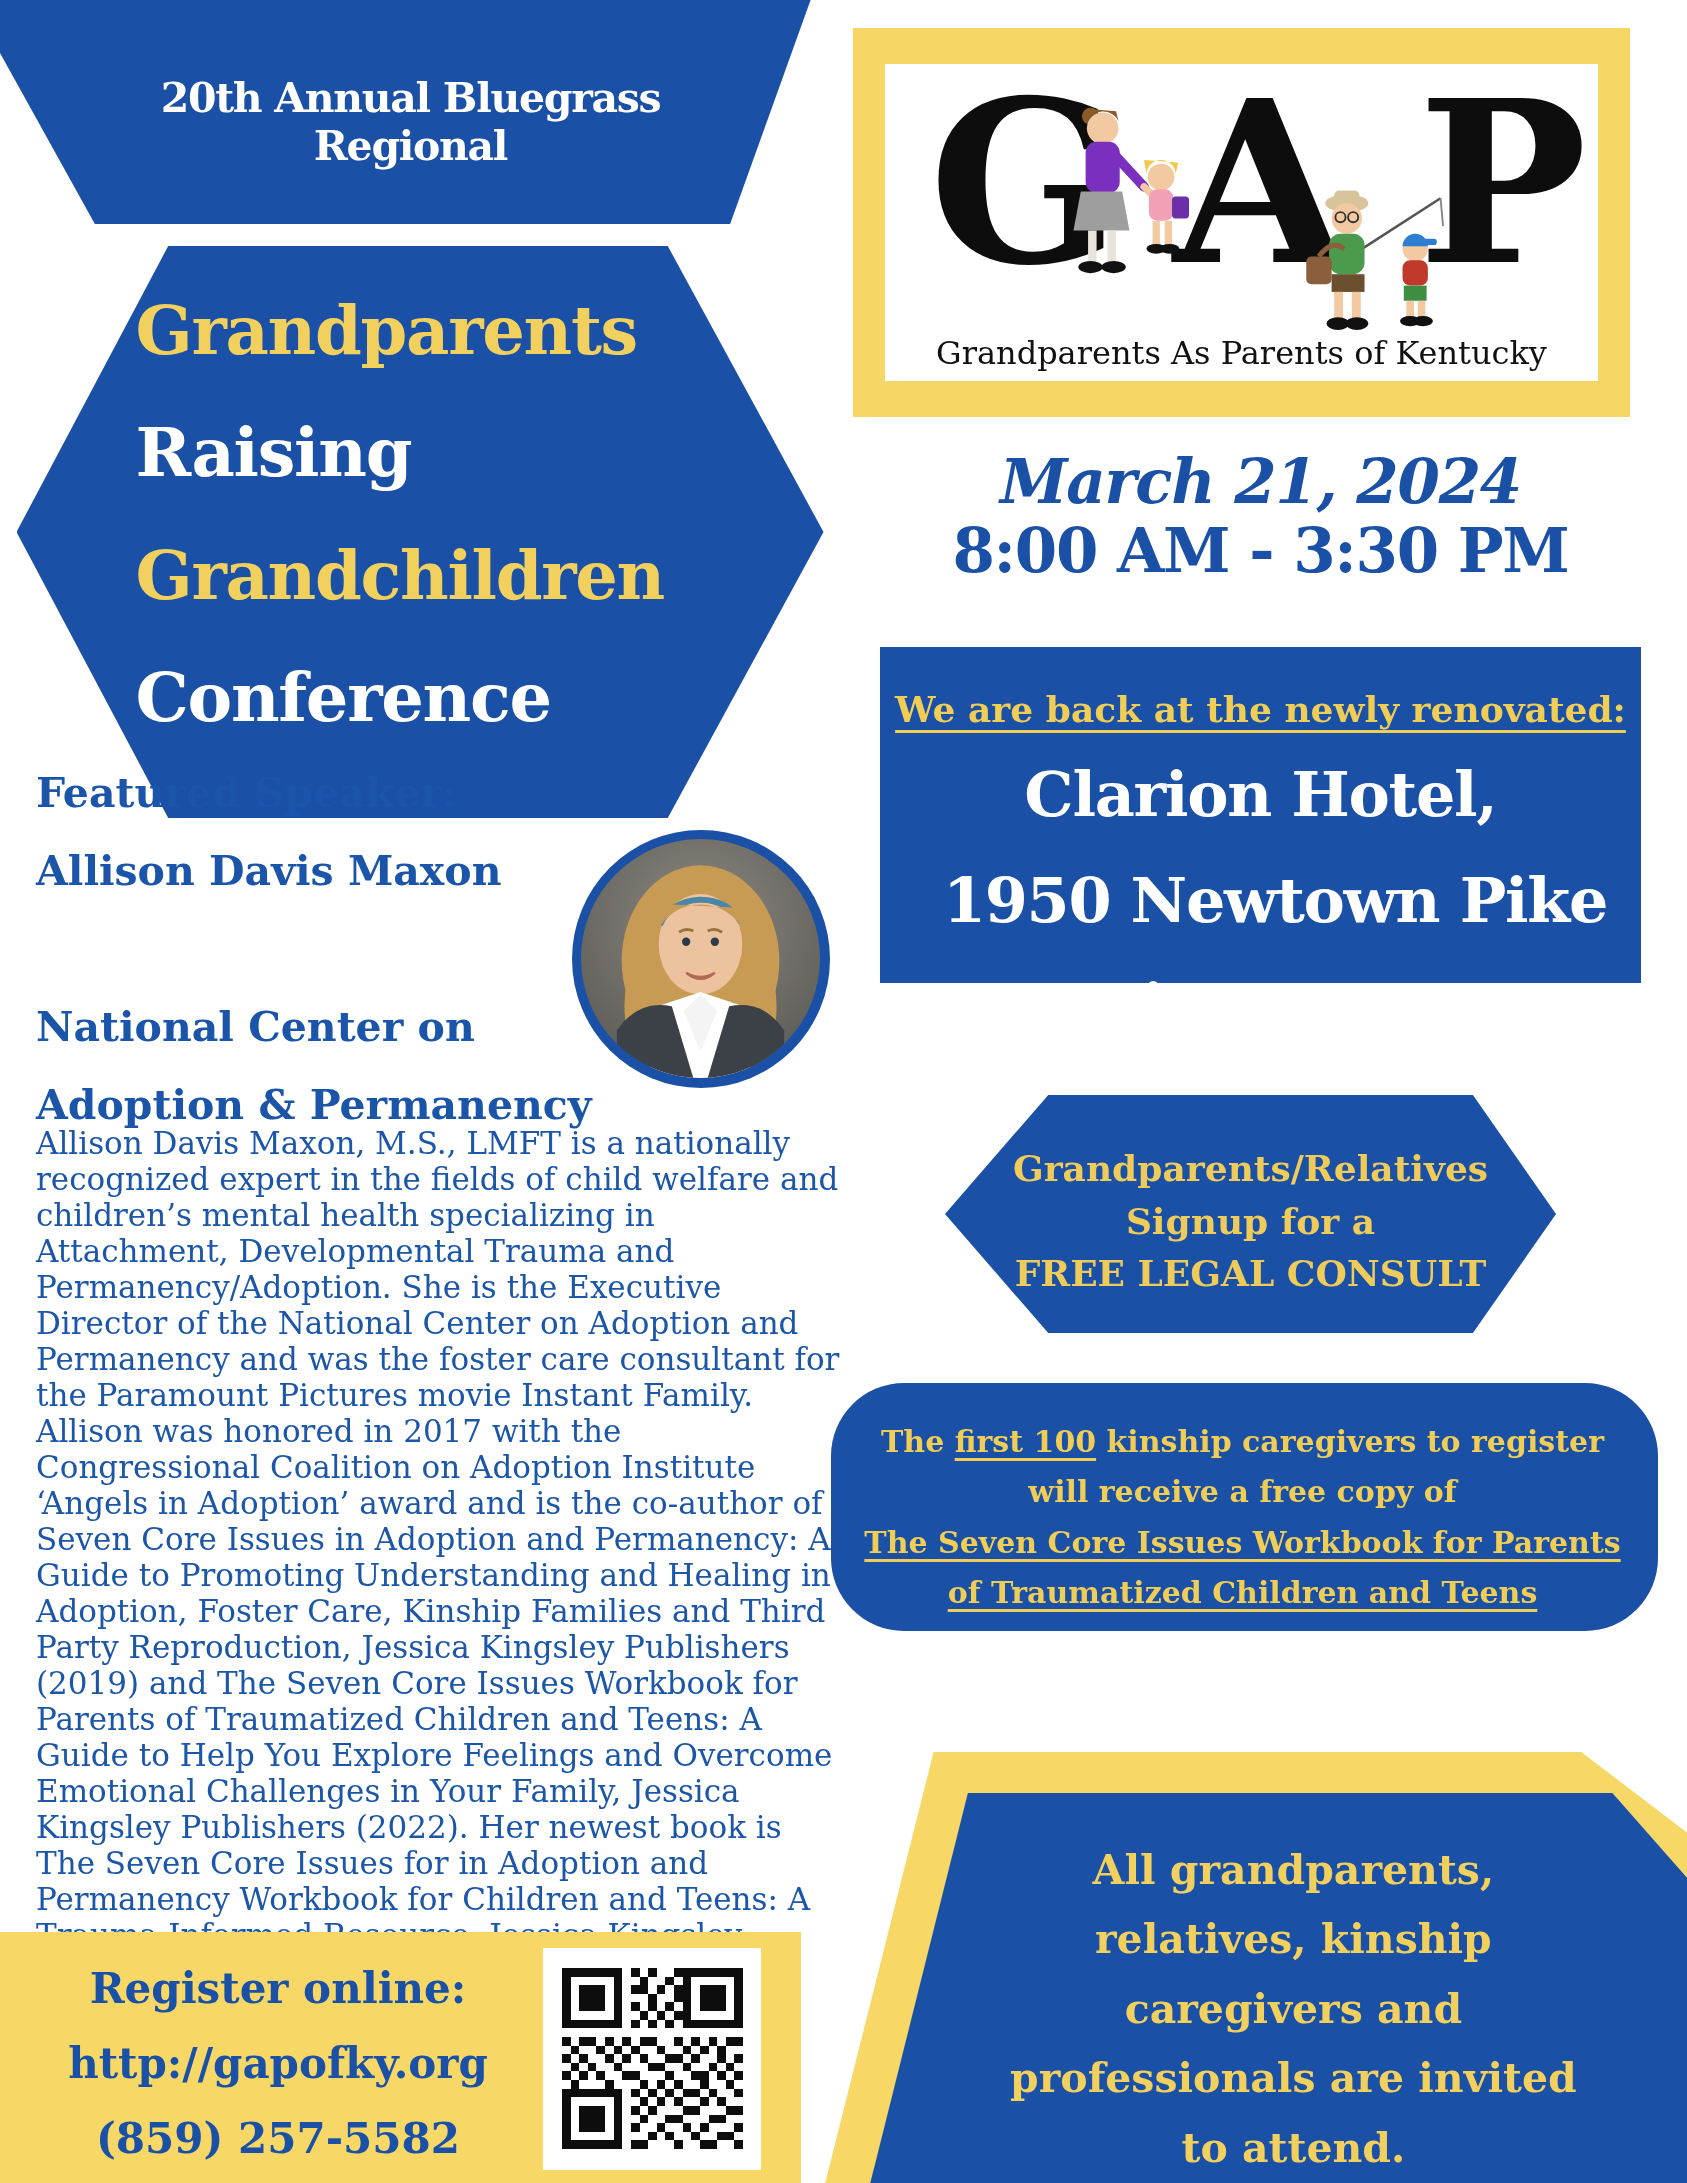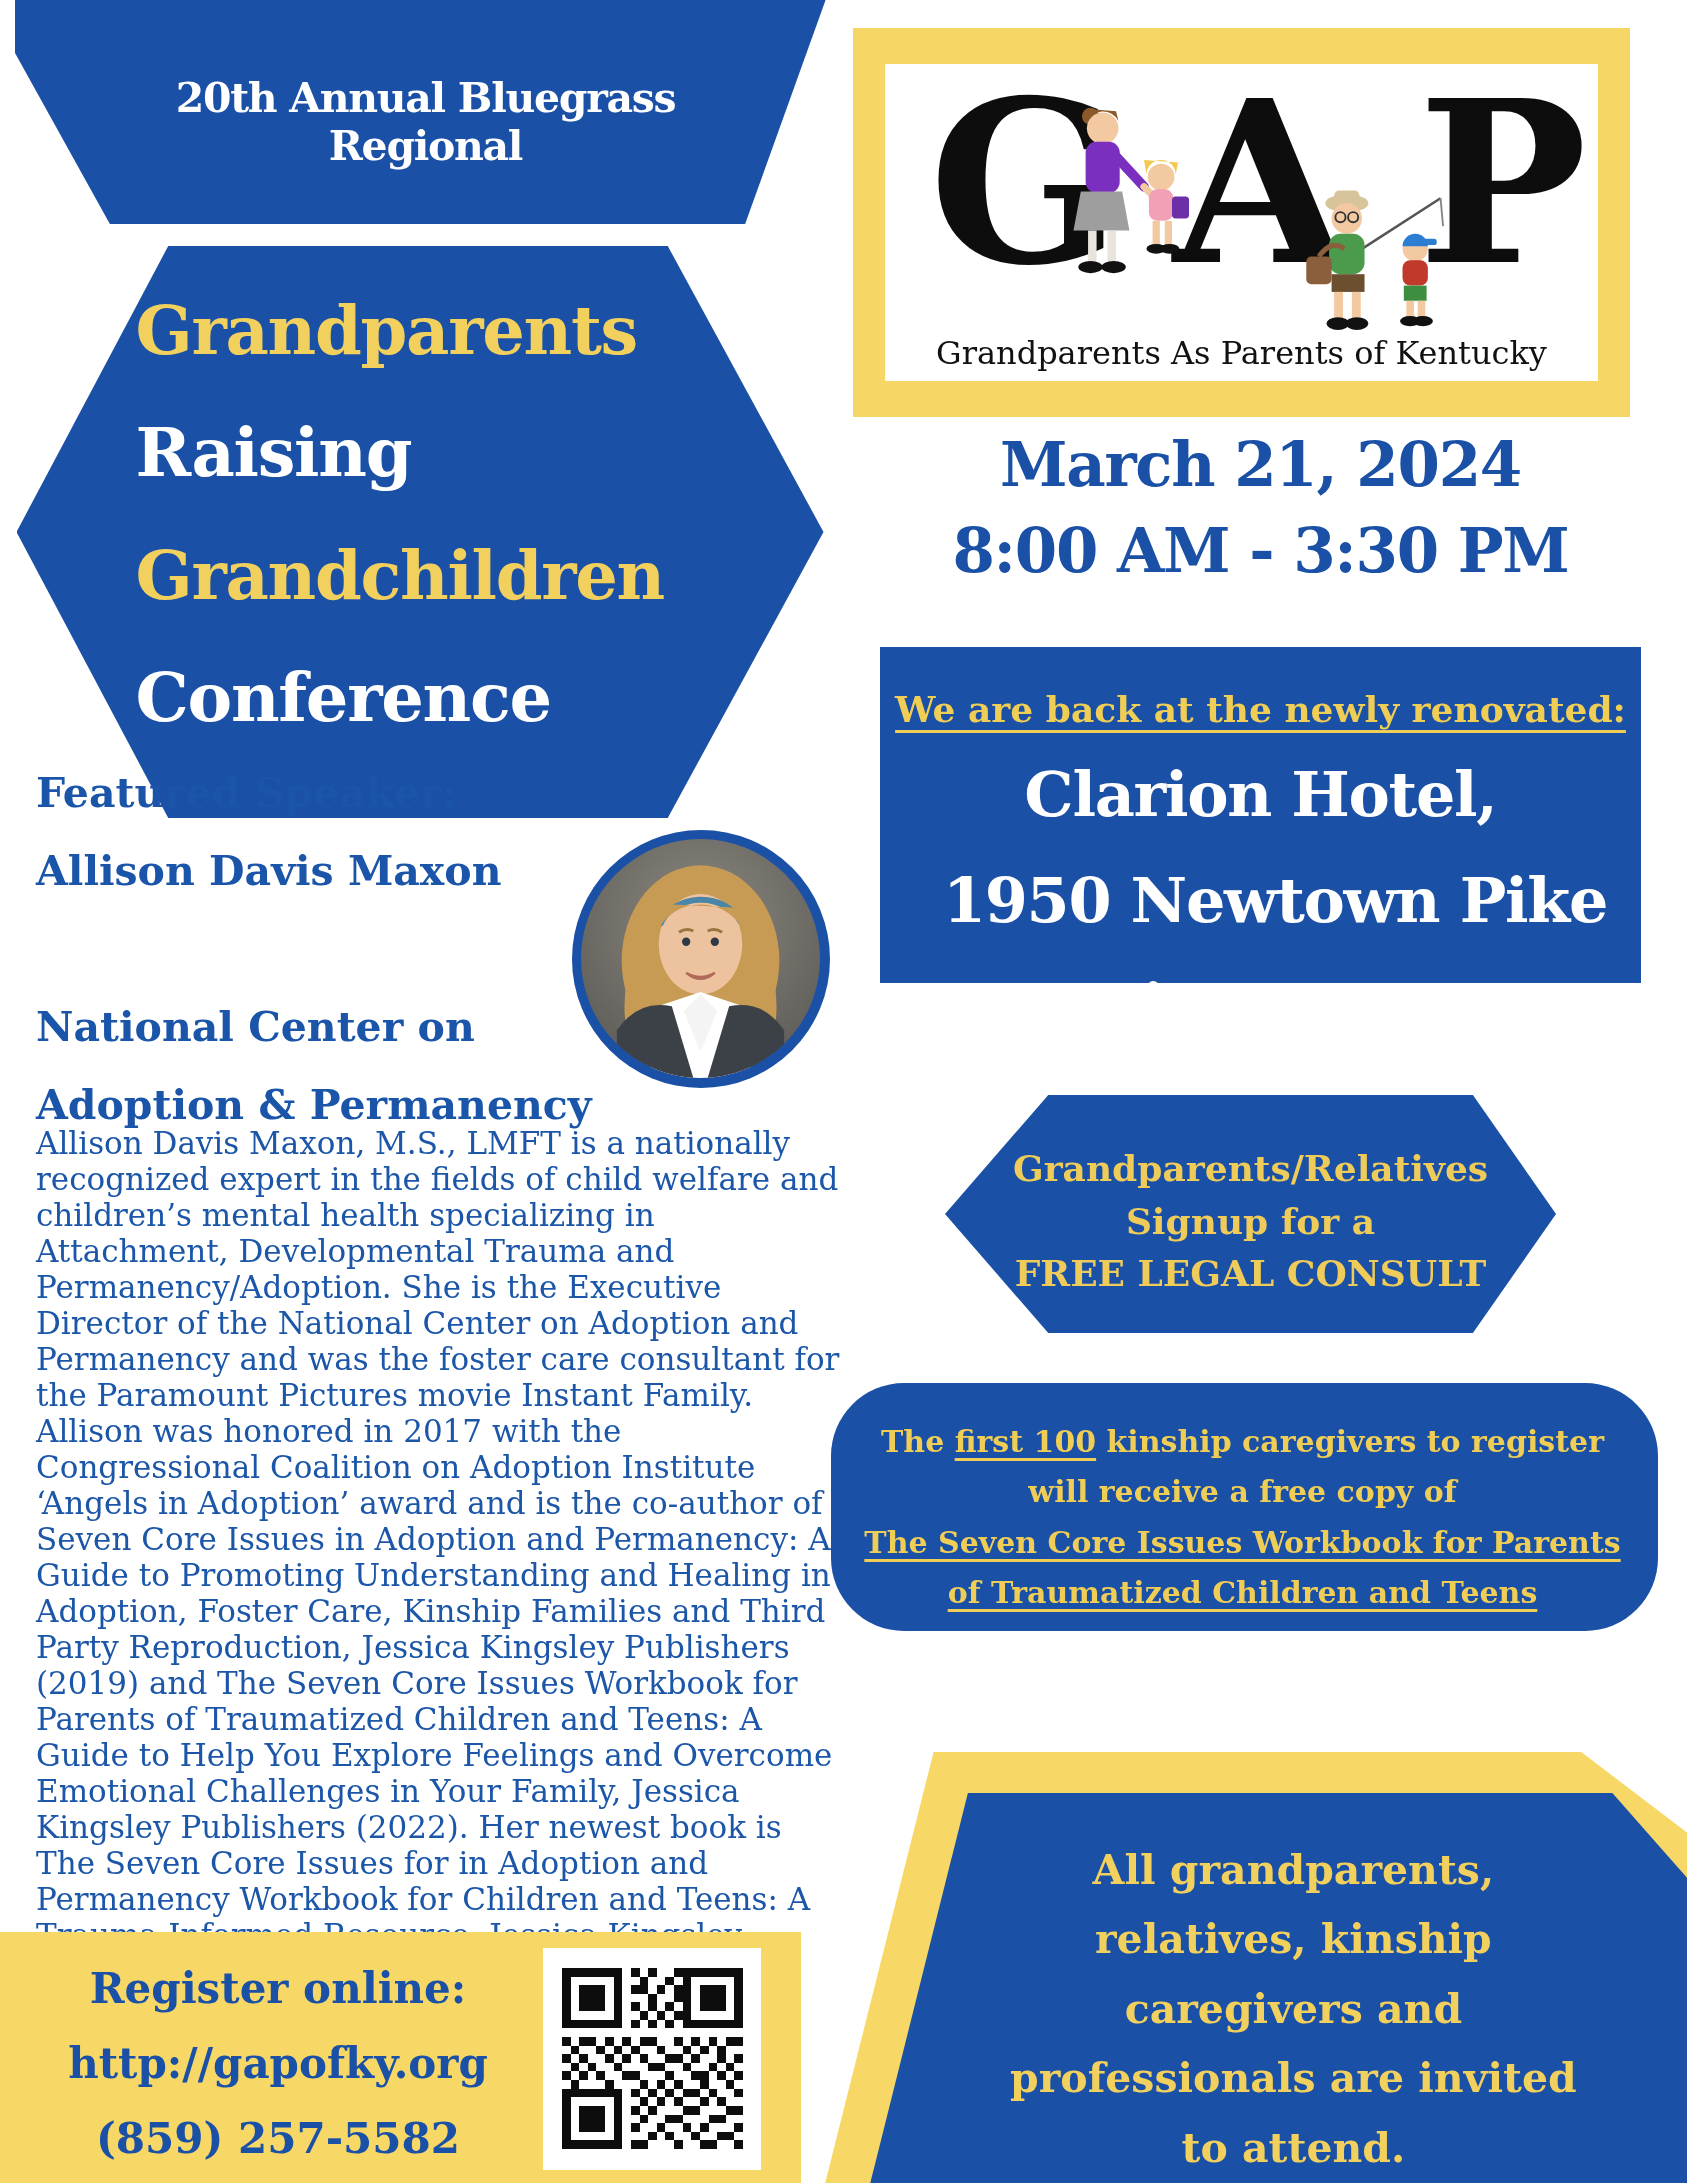--- a/index.html
+++ b/index.html
@@ -9,37 +9,37 @@
   .blue-fill{background:#1A50A6;}
   .yellow-fill{background:#F7D866;}
   .ser{font-family:"DejaVu Serif","Liberation Serif",serif;}
   .b{font-weight:bold;}
   .center{text-align:center;}
   .ul{text-decoration:underline;text-decoration-thickness:3.3px;text-underline-offset:8px;}
   .ul-thin{text-decoration:underline;text-decoration-thickness:2.6px;text-underline-offset:6px;}
 
   
   #banner{left:0;top:0;width:847px;height:224px;
-          clip-path:polygon(0% 0%,95.7% 0%,86.2% 100%,11.2% 100%,0% 23.7%);margin-left:15px;}
+          clip-path:polygon(0% 0%,95.7% 0%,86.2% 100%,11.2% 100%,0% 23.7%);}
   #banner-text{left:60px;top:74px;width:701px;color:#ffffff;font-size:41px;letter-spacing:-1.3px;}
 
   
   #title-hex{left:16.5px;top:246px;width:807px;height:572px;
              clip-path:polygon(18.8% 0%,80.7% 0%,100% 50%,80.7% 100%,18.8% 100%,0% 50%);}
   .title-line{position:absolute;left:119px;font-size:67px;font-weight:bold;letter-spacing:-1.3px;white-space:nowrap;}
 
   
   #logo-box{left:853px;top:28px;width:777px;height:389px;background:#F6D765;}
   #logo-inner{position:absolute;left:32px;top:36px;right:32px;bottom:36px;background:#ffffff;}
   .gap-letter{position:absolute;top:-13.2px;font-size:225px;font-weight:bold;color:#0d0d0d;letter-spacing:-4px;}
   #logo-caption{position:absolute;left:0;right:0;top:270px;color:#111111;font-size:32px;}
 
   
   #event-date,#event-time{left:880px;width:761px;color:#1A50A6;font-size:61px;font-weight:bold;letter-spacing:-1.3px;}
-  #event-date{top:429px;} #event-time{top:515px;}
+  #event-date{top:446px;font-style:italic;} #event-time{top:515px;}
 
   
   #venue-box{left:880px;top:647px;width:761px;height:336px;}
   #venue-intro{position:absolute;left:0;right:0;top:41px;color:#F0CE56;font-size:36px;font-weight:bold;}
   .venue-line{position:absolute;left:0;right:0;color:#ffffff;font-size:62px;font-weight:bold;letter-spacing:-1.3px;white-space:nowrap;}
 
   
   #legal-hex{left:945px;top:1095px;width:611px;height:238px;
              clip-path:polygon(16.9% 0%,86.4% 0%,100% 50%,86.4% 100%,16.9% 100%,0% 50%);}
   .legal-line{position:absolute;left:0;right:0;color:#EFCB59;font-size:36px;font-weight:bold;}

